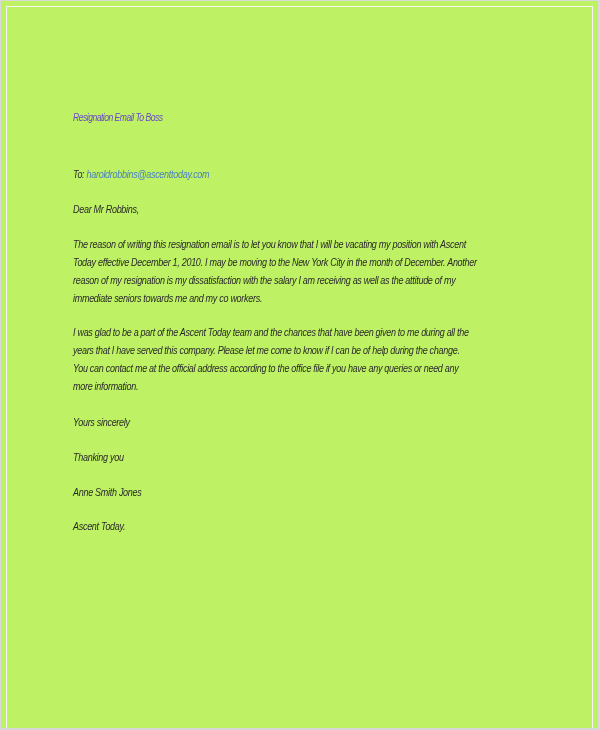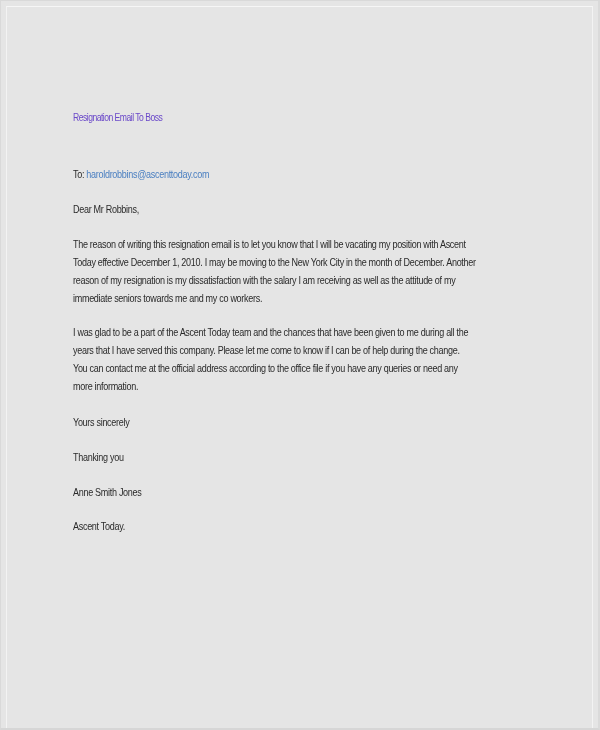--- a/index.html
+++ b/index.html
@@ -16,21 +16,22 @@
     }
     .page {
       position: absolute;
       left: 0;
       top: 0;
       width: 597px;
       height: 727px;
       border: 1px solid #d9d9d9;
       border-bottom: 2px solid #d6d6d6;
       border-right: 2px solid #dadada;
-      background: #e5e5e5;
+      background: #bef264;
+      font-style: italic;
     }
     .page-inner {
       position: absolute;
       left: 5px;
       top: 5px;
       right: 5px;
       bottom: 0;
       border-left: 1px solid #f3f3f3;
       border-right: 1px solid #f3f3f3;
       border-top: 1px solid #f6f6f6;

